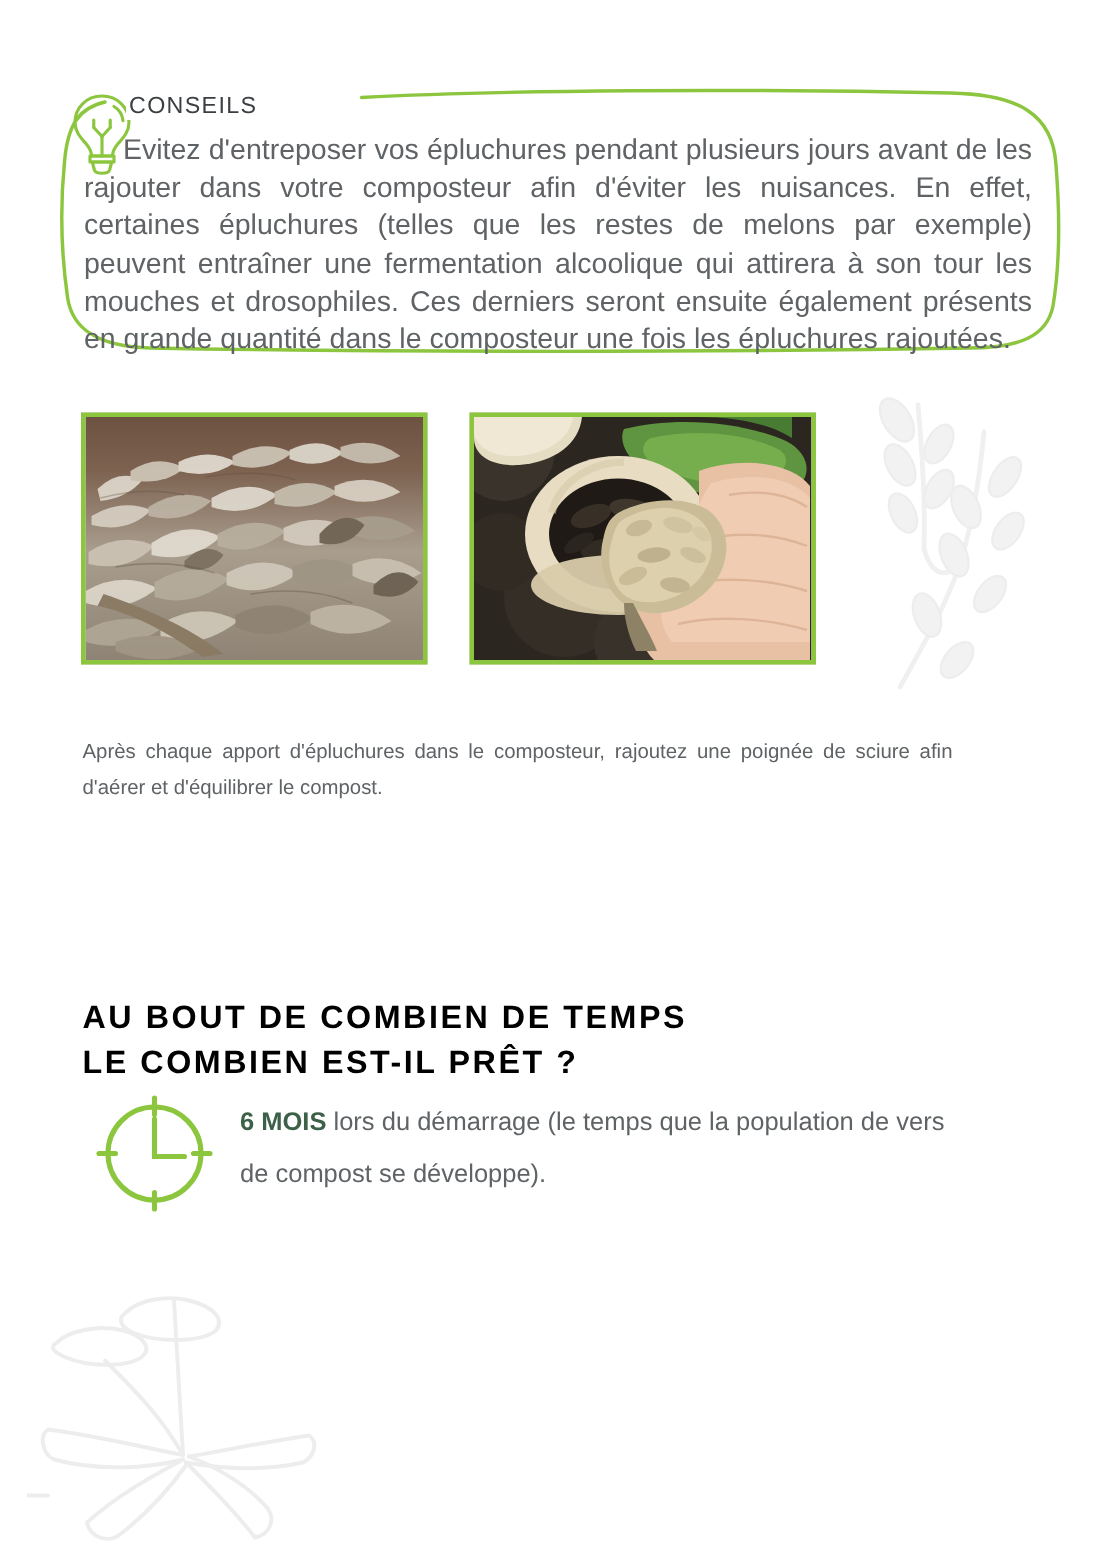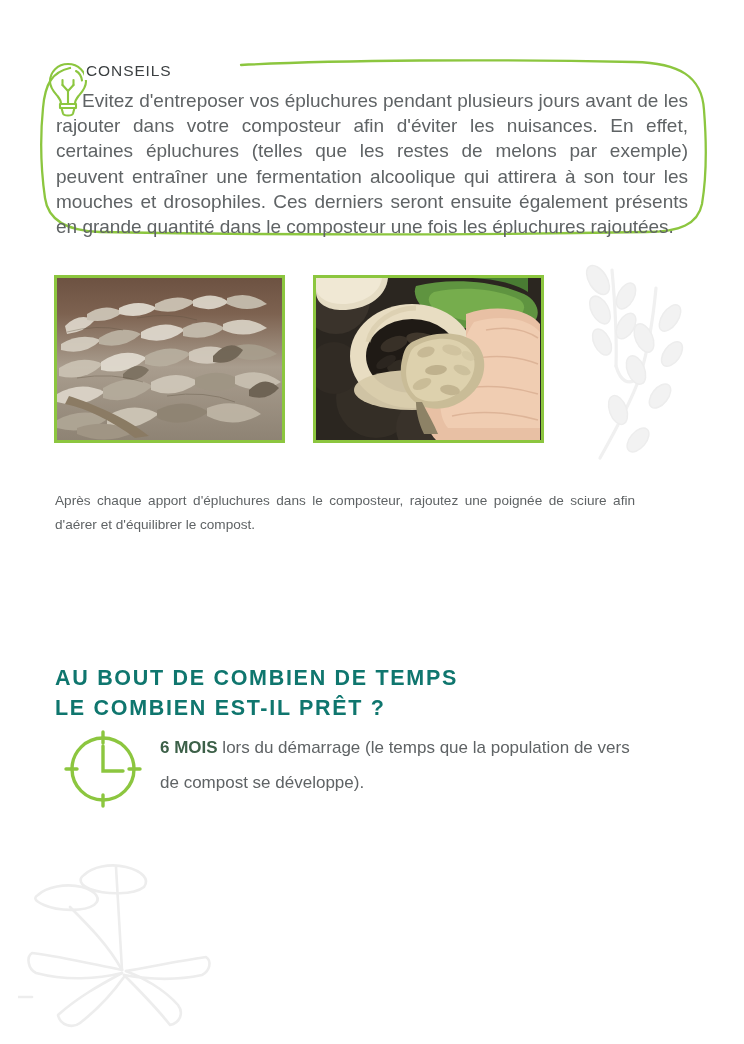--- a/index.html
+++ b/index.html
@@ -106,21 +106,21 @@
   
   .section-heading {
     position: absolute;
     left: 55px;
     top: 645px;
     z-index: 2;
     font-size: 21.5px;
     font-weight: bold;
     letter-spacing: 1.7px;
     line-height: 30px;
-    color: #0f766e;
+    color: #000000;
   }
   .section-heading .line { display: block; white-space: nowrap; }
 
   
   .timing-list {
     position: absolute;
     left: 160px;
     top: 730px;
     width: 478px;
     z-index: 2;

